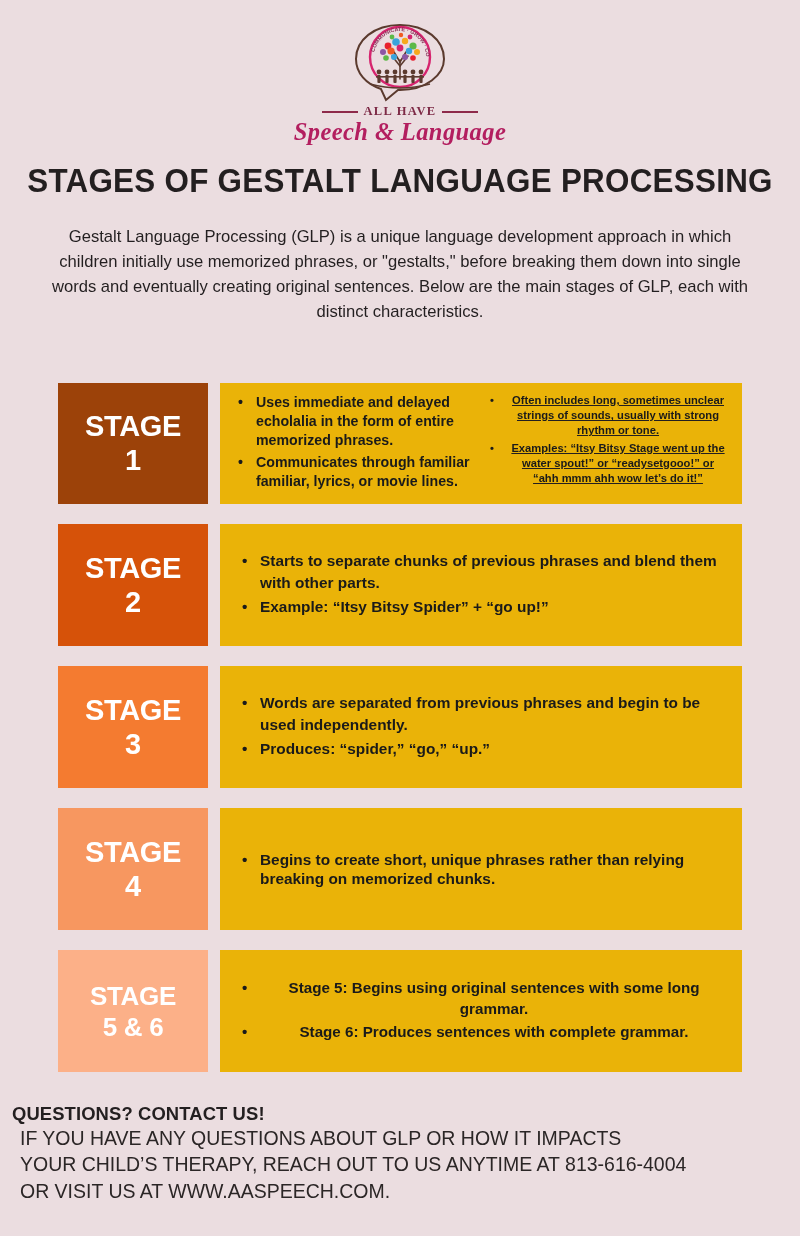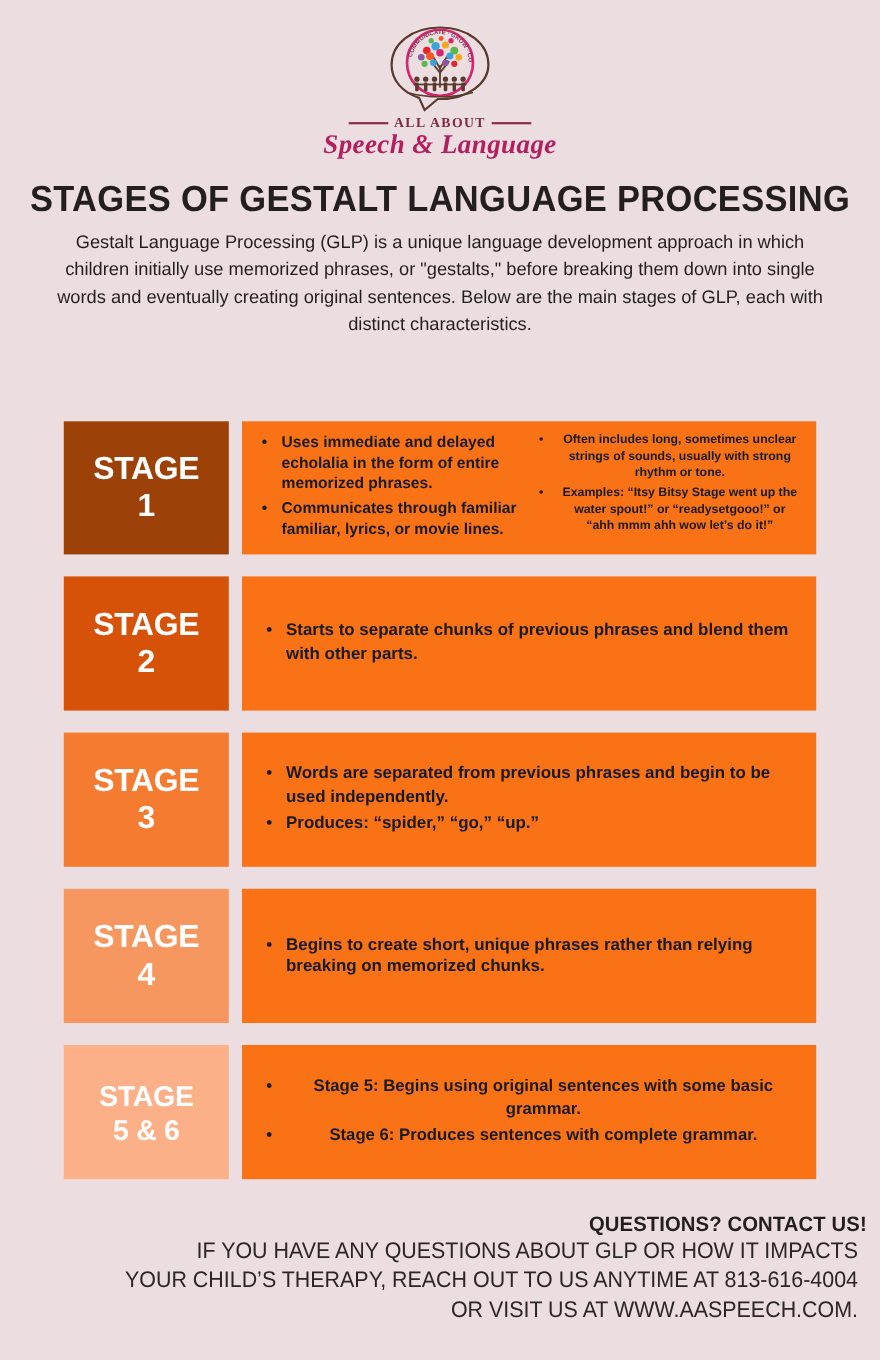--- a/index.html
+++ b/index.html
@@ -85,21 +85,21 @@
     letter-spacing: 0.3px;
     color: #231f20;
     margin-top: 17px;
     transform: scaleX(0.95);
     white-space: nowrap;
   }
 
   
   .intro {
     width: 700px;
-    margin: 7px auto 0 auto;
+    margin: 24px auto 0 auto;
     text-align: center;
     font-size: 16.6px;
     line-height: 1.52;
     color: #231f20;
     font-weight: 400;
   }
 
   
   .stages {
     position: absolute;
@@ -138,21 +138,21 @@
     font-weight: 700;
     margin-top: 5px;
     letter-spacing: -0.3px;
   }
 
   .stage-badge.small .kw { font-size: 26px; }
   .stage-badge.small .num { font-size: 26px; }
 
   .stage-panel {
     flex: 1 1 auto;
-    background: #f97316;
+    background: #eab308;
     display: flex;
     align-items: center;
     padding: 10px 14px;
   }
 
   ul.blist {
     list-style: none;
     width: 100%;
   }
 
@@ -172,21 +172,21 @@
 
   
   .two-col {
     display: flex;
     width: 100%;
     gap: 14px;
     align-items: flex-start;
   }
 
   .col-left { flex: 1 1 50%; }
-  .col-right { flex: 1 1 50%; }
+  .col-right { flex: 1 1 50%; text-decoration: underline; }
 
   .col-left ul.blist li {
     font-size: 14.2px;
     line-height: 1.34;
     margin-bottom: 3px;
   }
 
   .col-right ul.blist li {
     font-size: 11.2px;
     line-height: 1.36;
@@ -219,21 +219,21 @@
     margin-bottom: 2px;
   }
   .centered ul.blist li::before { left: 8px; }
 
   
   .footer {
     position: absolute;
     left: 0;
     top: 1103px;
     width: 800px;
-    text-align: right;
+    text-align: left;
   }
 
   .footer-head {
     font-size: 19px;
     font-weight: 700;
     letter-spacing: 0.1px;
     color: #231f20;
     transform: scaleX(0.97);
   }
 
@@ -299,21 +299,21 @@
           <circle cx="73" cy="50" r="2.4"></circle>
             <rect x="71.4" y="53" width="3.2" height="8" rx="1"></rect>
           <rect x="28" y="54" width="48" height="1.6"></rect>
         </g>
         <path d="M22 62 Q52 70 82 62" fill="none" stroke="#5b3a2e" stroke-width="1.4"></path>
       </svg>
     </div>
     <div class="logo-wordmark">
       <div class="logo-allabout-row">
         <span class="logo-rule"></span>
-        <span class="logo-allabout">ALL ABOUT</span>
+        <span class="logo-allabout">ALL HAVE</span>
         <span class="logo-rule"></span>
       </div>
       <div class="logo-main">Speech &amp; Language</div>
     </div>
   </div>
 
   <h1 class="title">STAGES OF GESTALT LANGUAGE PROCESSING</h1>
 
   <p class="intro">Gestalt Language Processing (GLP) is a unique language development approach in which children initially use memorized phrases, or "gestalts," before breaking them down into single words and eventually creating original sentences. Below are the main stages of GLP, each with distinct characteristics.</p>
 
@@ -343,20 +343,21 @@
     </div>
 
     <div class="stage-row" style="height:122px">
       <div class="stage-badge" style="background:#d65209">
         <span class="kw">STAGE</span>
         <span class="num">2</span>
       </div>
       <div class="stage-panel std">
         <ul class="blist">
           <li>Starts to separate chunks of previous phrases and blend them with other parts.</li>
+          <li>Example: “Itsy Bitsy Spider” + “go up!”</li>
         </ul>
       </div>
     </div>
 
     <div class="stage-row" style="height:122px">
       <div class="stage-badge" style="background:#f47b30">
         <span class="kw">STAGE</span>
         <span class="num">3</span>
       </div>
       <div class="stage-panel std">
@@ -379,21 +380,21 @@
       </div>
     </div>
 
     <div class="stage-row" style="height:122px">
       <div class="stage-badge small" style="background:#fcb088">
         <span class="kw">STAGE</span>
         <span class="num">5 &amp; 6</span>
       </div>
       <div class="stage-panel centered">
         <ul class="blist">
-          <li>Stage 5: Begins using original sentences with some basic grammar.</li>
+          <li>Stage 5: Begins using original sentences with some long grammar.</li>
           <li>Stage 6: Produces sentences with complete grammar.</li>
         </ul>
       </div>
     </div>
 
   </div>
 
   <div class="footer">
     <div class="footer-head">QUESTIONS? CONTACT US!</div>
     <div class="footer-line">IF YOU HAVE ANY QUESTIONS ABOUT GLP OR HOW IT IMPACTS</div>

